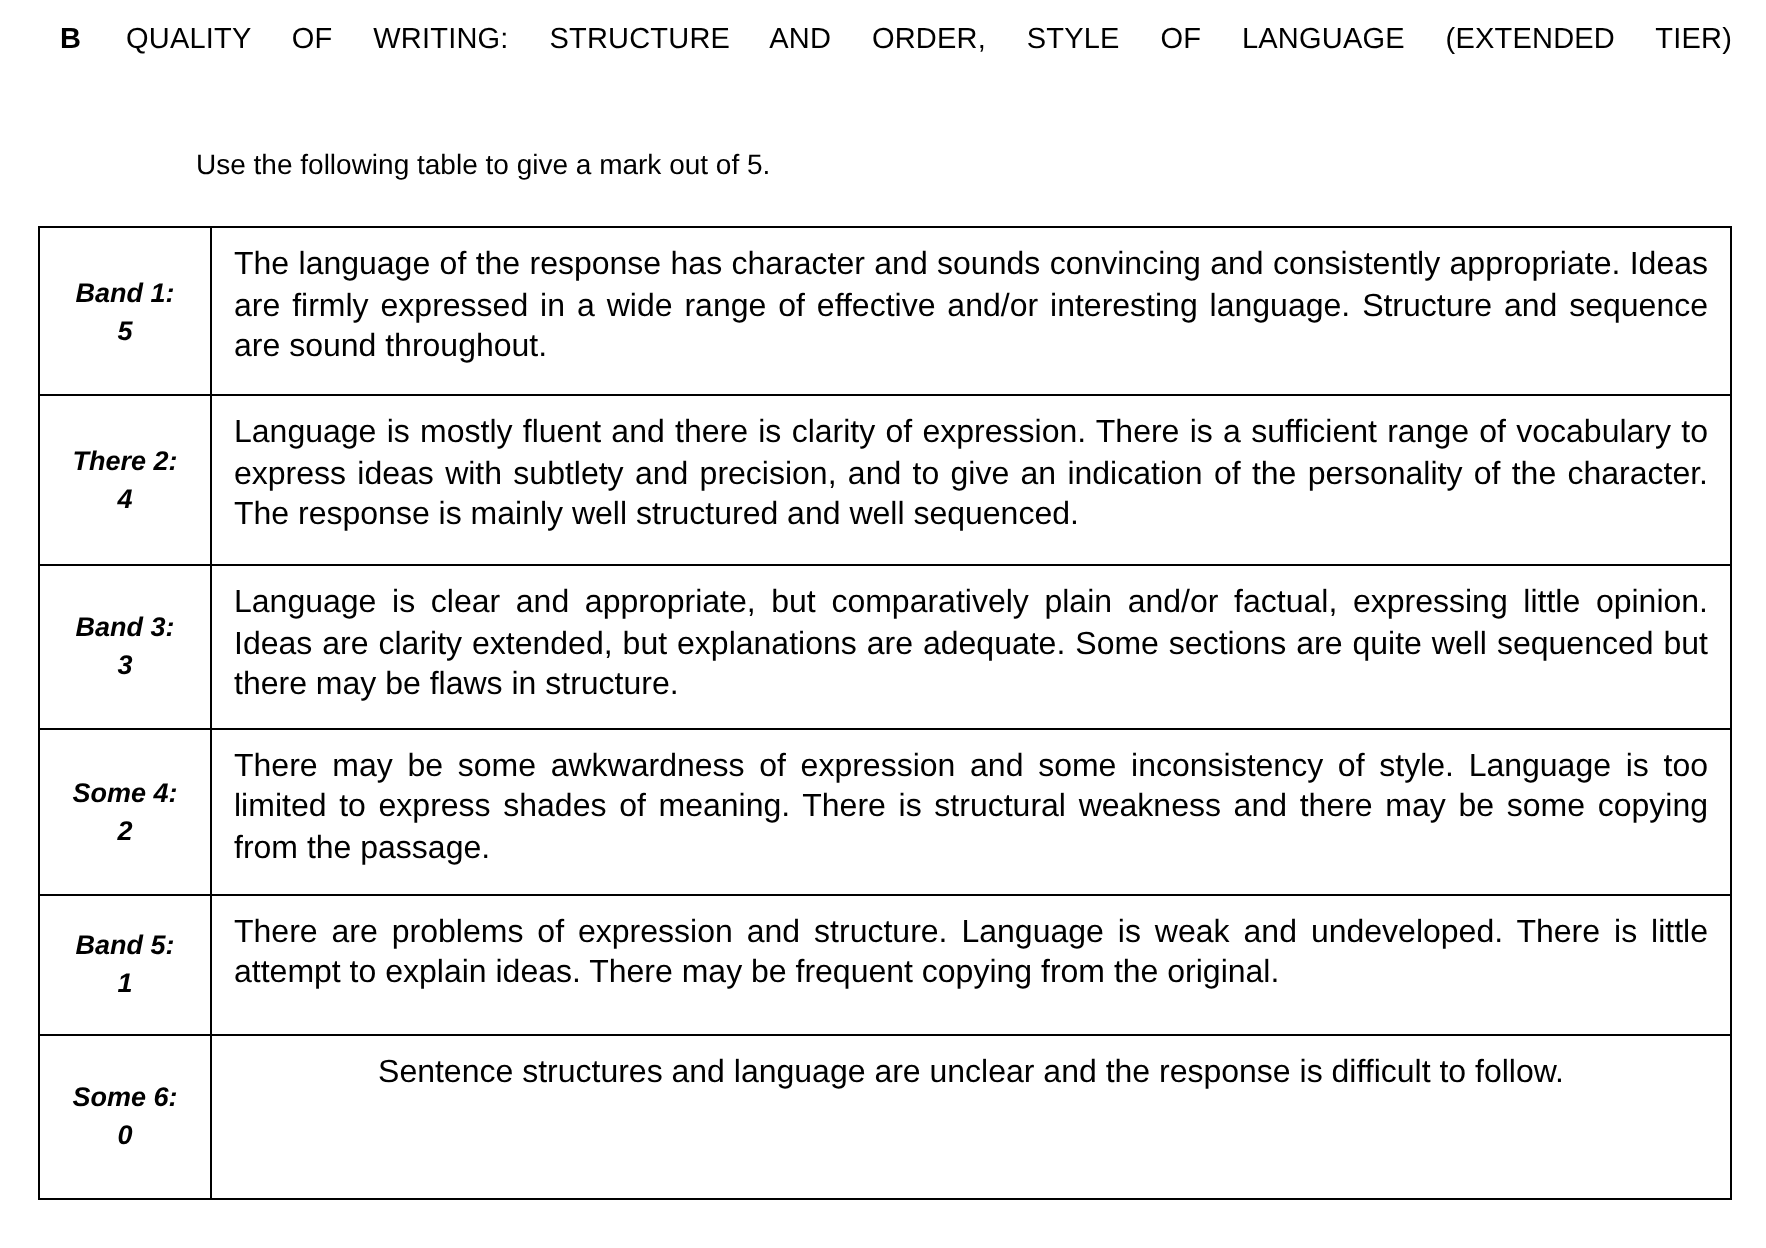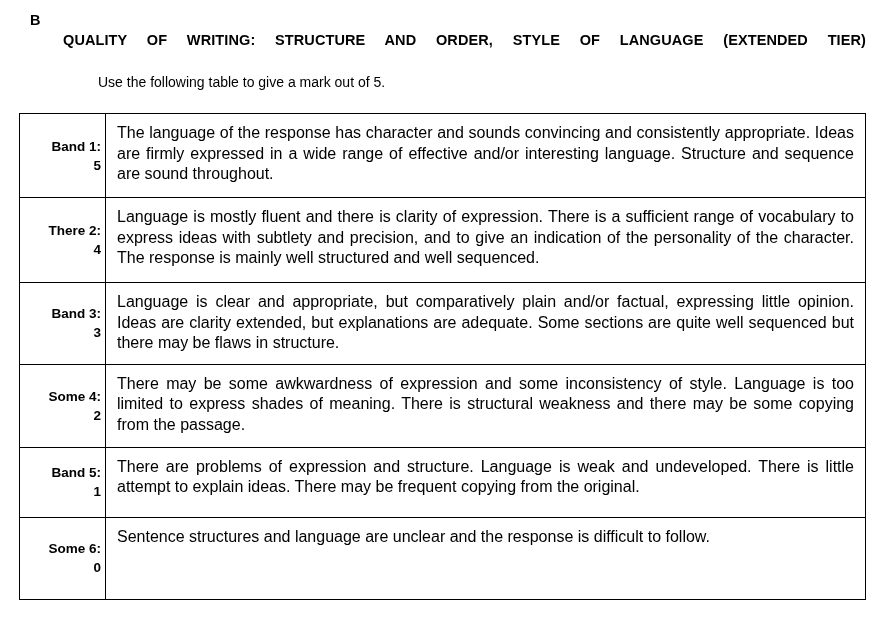--- a/index.html
+++ b/index.html
@@ -37,24 +37,23 @@
     line-height: 21px;
     letter-spacing: 0.1px;
   }
   .section-letter {
     width: 33px;
     flex: 0 0 33px;
     font-weight: bold;
   }
   .section-title {
     flex: 1 1 auto;
-    font-weight: bold;
+    font-weight: normal;
     text-align: justify;
     text-justify: inter-word;
-    margin-top: 20px;
   }
   .section-title::after {
     content: "";
     display: inline-block;
     width: 100%;
   }
 
   
   .instruction {
     position: absolute;
@@ -78,44 +77,45 @@
   }
   .criteria-table tr {
     border-bottom: 1.4px solid #000000;
   }
   .criteria-table tr:last-child {
     border-bottom: none;
   }
   .band-cell {
     width: 86px;
     border-right: 1.4px solid #000000;
-    text-align: right;
+    text-align: center;
     vertical-align: middle;
     font-weight: bold;
     font-size: 13.5px;
     line-height: 19px;
     padding: 6px 4px;
     box-sizing: border-box;
     white-space: nowrap;
+    font-style: italic;
   }
   .band-label { display: block; }
   .band-mark  { display: block; }
 
   .desc-cell {
     vertical-align: top;
     padding: 9px 11px 10px 11px;
     font-size: 16px;
     line-height: 20.5px;
     text-align: justify;
     text-justify: inter-word;
     box-sizing: border-box;
   }
   .desc-cell.last-row {
     vertical-align: top;
-    text-align: left;
+    text-align: center;
   }
   
 
   .row-h1 { height: 84px; }
   .row-h2 { height: 85px; }
   .row-h3 { height: 77px; }
   .row-h4 { height: 83px; }
   .row-h5 { height: 70px; }
   .row-h6 { height: 82px; }
 </style>

